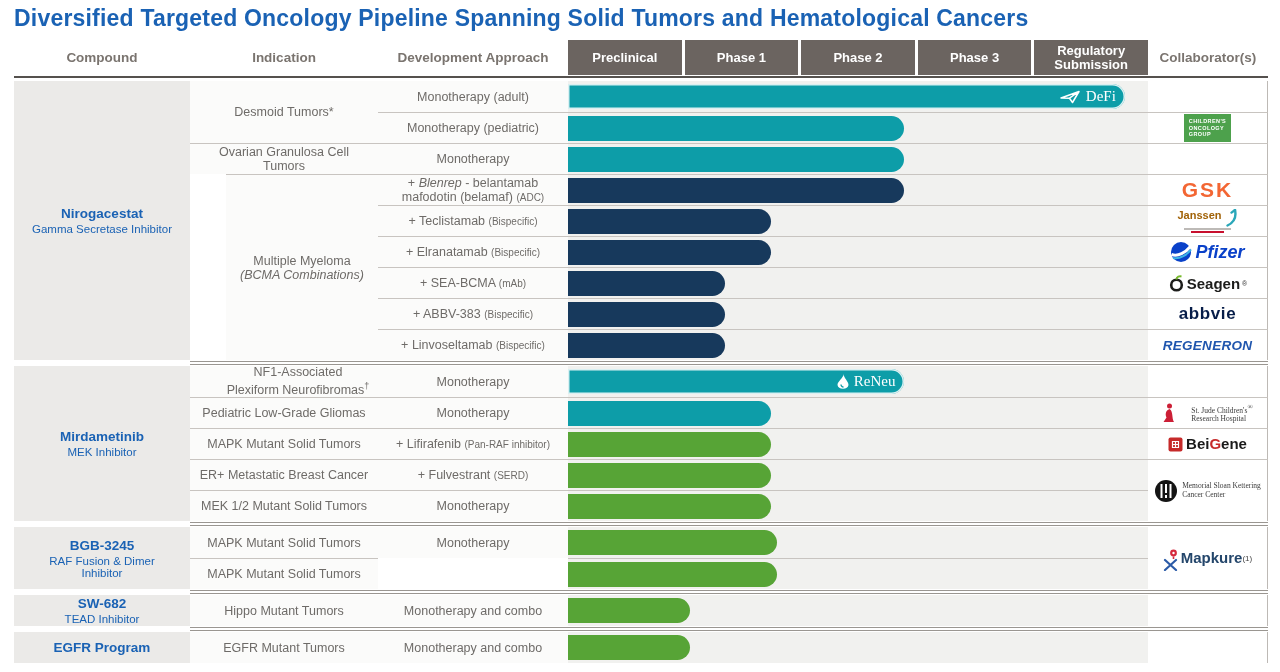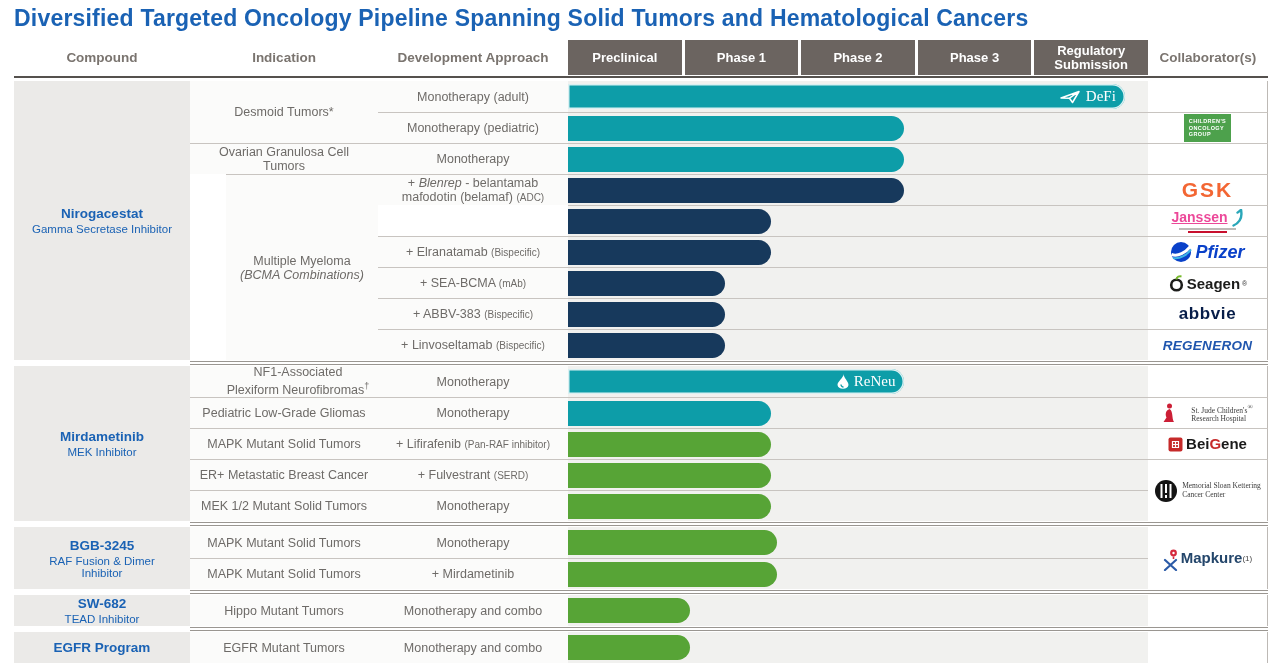--- a/index.html
+++ b/index.html
@@ -30,21 +30,21 @@
   .marker{display:inline-flex;align-items:center;gap:5px;margin-right:9px;color:#fff;font-family:"Liberation Serif",serif;font-size:15px;}
   .it{font-style:italic;}
   .sm{font-size:10px;}
   .sup{font-size:9px;vertical-align:super;}
   
   .logo{display:flex;align-items:center;justify-content:center;}
   .logo-cog{flex-direction:column;align-items:flex-start;background:#4DA14C;color:#fff;font-size:5.5px;font-weight:bold;line-height:6.5px;padding:4px 5px;letter-spacing:.4px;}
   .logo-gsk{color:#F36633;font-size:21px;font-weight:bold;letter-spacing:2px;}
   .logo-janssen{flex-direction:column;}
   .jan-row{display:flex;align-items:flex-start;gap:1px;}
-  .jan-text{color:#ec4899;font-size:14px;font-weight:bold;text-decoration:underline;}
+  .jan-text{color:#a16207;font-size:11px;font-weight:bold;}
   .jan-sub{width:78%;margin-top:1px;}
   .jan-bar1{height:2px;background:#BDBAB7;margin-bottom:1px;}
   .jan-bar2{height:2.5px;background:#C8102E;width:70%;margin:0 auto;}
   .logo-pfizer{gap:3px;}
   .pf-text{color:#0A41C9;font-size:18px;font-weight:bold;font-style:italic;}
   .logo-seagen{gap:2px;}
   .sg-text{color:#1D1D1B;font-size:15px;font-weight:bold;}
   .reg{font-size:7px;vertical-align:super;color:#333;}
   .logo-abbvie{color:#071D49;font-size:17px;font-weight:600;letter-spacing:.6px;}
   .logo-regeneron{color:#2056AE;font-size:13.5px;font-weight:bold;font-style:italic;letter-spacing:.3px;}
@@ -118,20 +118,23 @@
         </div>
         <div class="cell chart bt" style="grid-row: 3;">
           <div class="bar" style="width: 58%; background: rgb(13, 157, 168);"></div>
         </div>
         <div class="cell app bt" style="grid-row: 4;">
           <div class="txt"><span>+ </span><span class="it">Blenrep</span><span> - belantamab mafodotin (belamaf) </span><span class="sm">(ADC)</span></div>
         </div>
         <div class="cell chart bt" style="grid-row: 4;">
           <div class="bar" style="width: 58%; background: rgb(23, 57, 92);"></div>
         </div>
+        <div class="cell app bt" style="grid-row: 5;">
+          <div class="txt"><span>+ Teclistamab </span><span class="sm">(Bispecific)</span></div>
+        </div>
         <div class="cell chart bt" style="grid-row: 5;">
           <div class="bar" style="width: 35%; background: rgb(23, 57, 92);"></div>
         </div>
         <div class="cell app bt" style="grid-row: 6;">
           <div class="txt"><span>+ Elranatamab </span><span class="sm">(Bispecific)</span></div>
         </div>
         <div class="cell chart bt" style="grid-row: 6;">
           <div class="bar" style="width: 35%; background: rgb(23, 57, 92);"></div>
         </div>
         <div class="cell app bt" style="grid-row: 7;">
@@ -314,23 +317,20 @@
         </div>
         <div class="cell ind bt" style="grid-row: 2 / span 1;">
           <div><span>MAPK Mutant Solid Tumors</span></div>
         </div>
         <div class="cell app" style="grid-row: 1;">
           <div class="txt"><span>Monotherapy</span></div>
         </div>
         <div class="cell chart" style="grid-row: 1;">
           <div class="bar" style="width: 36%; background: rgb(87, 164, 54);"></div>
         </div>
-        <div class="cell app bt" style="grid-row: 2;">
-          <div class="txt"><span>+ Mirdametinib</span></div>
-        </div>
         <div class="cell chart bt" style="grid-row: 2;">
           <div class="bar" style="width: 36%; background: rgb(87, 164, 54);"></div>
         </div>
         <div class="cell collab" style="grid-row: 1 / span 2;">
           <div class="logo logo-mapkure">
     <svg width="16" height="22" viewBox="0 0 16 22">
               <circle cx="10.5" cy="4" r="3.4" fill="#D5293D"></circle>
               <circle cx="10.5" cy="4" r="1.2" fill="#ffffff"></circle>
               <path d="M10.5 7.5 L10.5 10" stroke="#D5293D" stroke-width="1.6"></path>
               <path d="M2 11 L13 21 M13 11 L2 21" stroke="#2B5AA7" stroke-width="2.2" stroke-linecap="round"></path>

